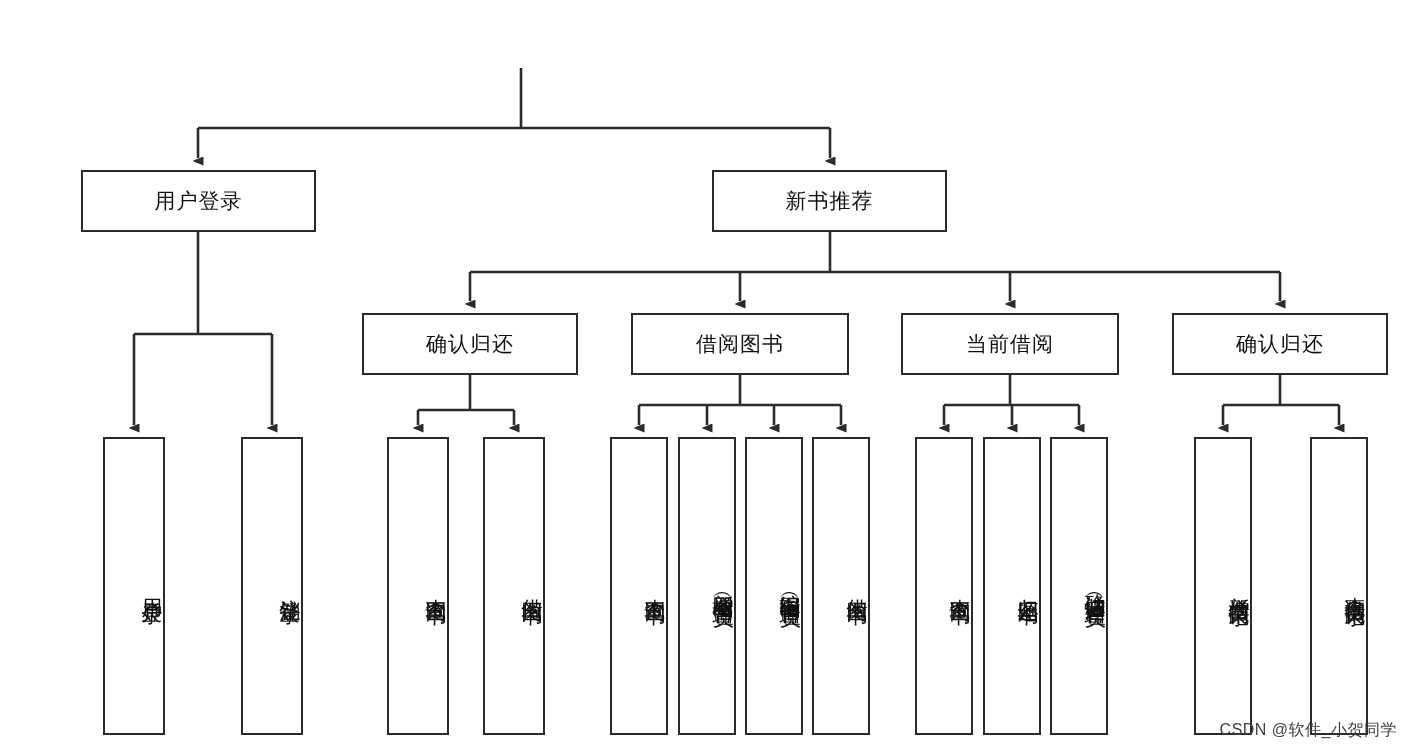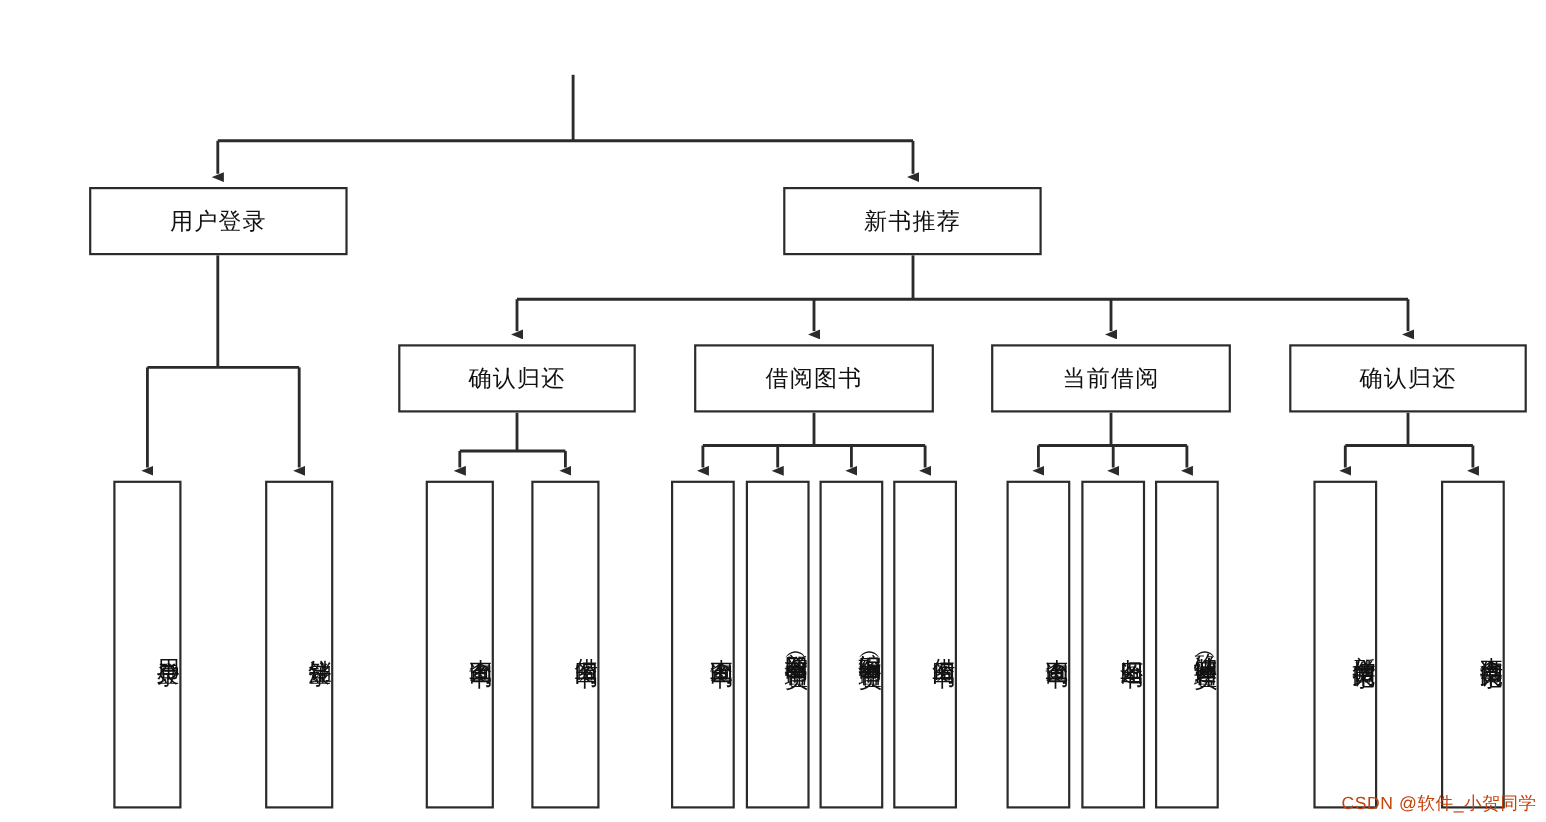--- a/index.html
+++ b/index.html
@@ -10,21 +10,21 @@
   .node{position:absolute;box-sizing:border-box;background:#ffffff;
         border:2px solid #2b2b2b;display:flex;align-items:center;
         justify-content:center;color:#111;}
   .node.h{font-size:21px;letter-spacing:1px;}
   .node.root{font-size:22px;}
   .node.leaf{font-size:21px;line-height:1.08;letter-spacing:2px;
              writing-mode:vertical-rl;text-orientation:upright;
              padding:10px 0;align-items:flex-start;justify-content:center;}
   .node.leaf span{display:block;}
   .watermark{position:absolute;right:8px;bottom:6px;font-size:16px;
-             color:#c2410c;letter-spacing:.5px;white-space:nowrap;}
+             color:#404040;letter-spacing:.5px;white-space:nowrap;}
 </style>
 </head>
 <body>
 
 <div id="diagram-root">
   <svg id="edges" viewBox="0 0 1405 747" xmlns="http://www.w3.org/2000/svg">
     <defs>
       <marker id="arrow" markerWidth="9" markerHeight="11" refX="1.5" refY="5.5" orient="auto" markerUnits="userSpaceOnUse">
         <path d="M0,0 L9,0 L4.5,11 Z" fill="#2b2b2b"></path>
       </marker>

